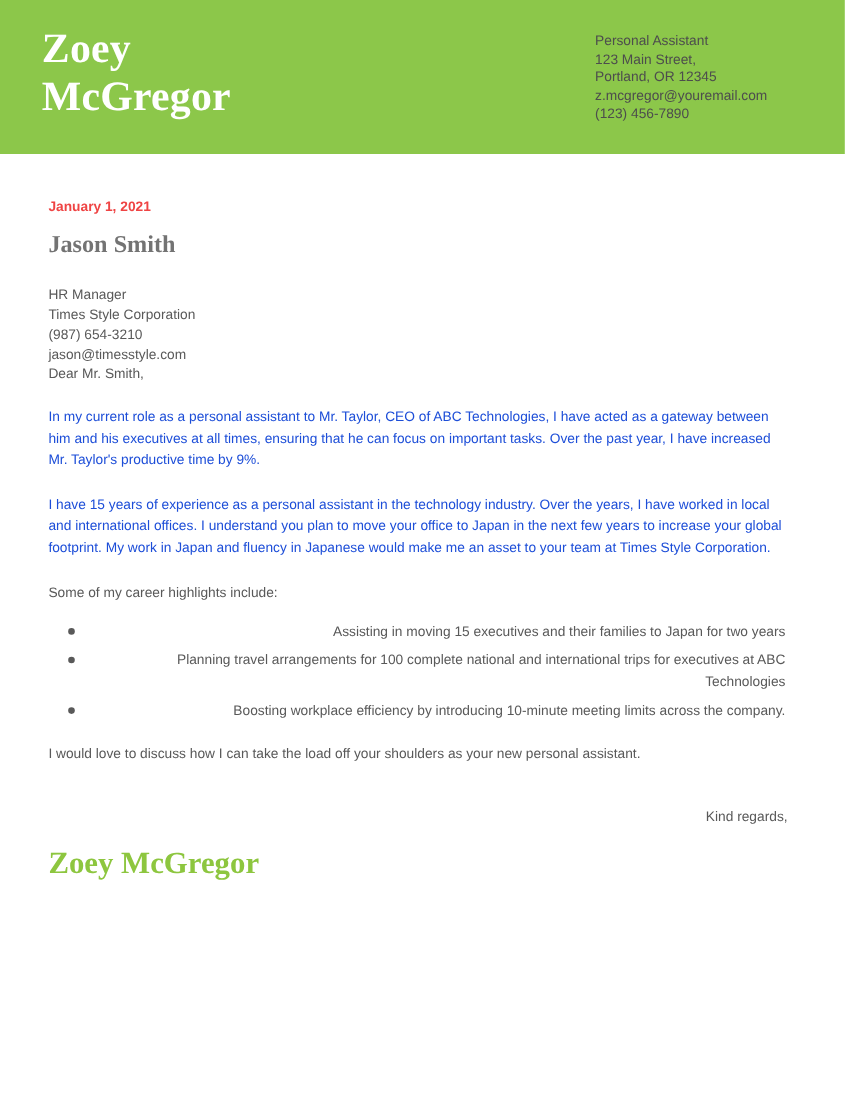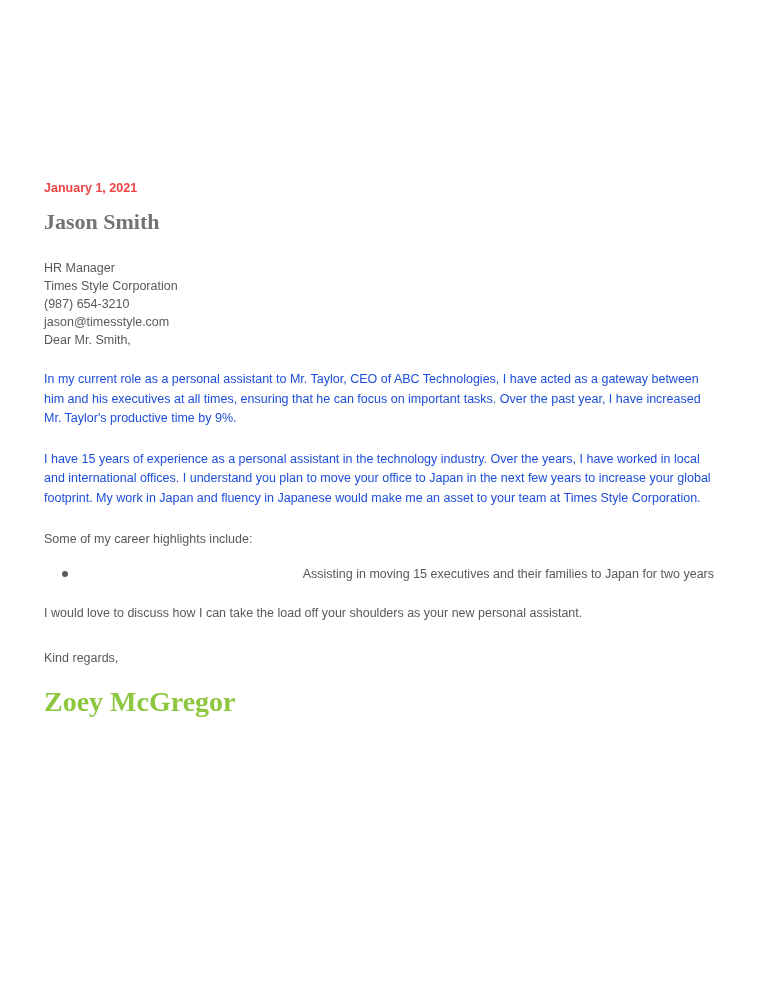--- a/index.html
+++ b/index.html
@@ -145,24 +145,25 @@
   }
 
   .closing-para {
     margin-top: 20px;
     font-size: 12.5px;
     line-height: 19.5px;
     color: #595959;
   }
 
   .sign-off {
-    margin-top: 26px;
+    margin-top: 38px;
     font-size: 12.5px;
     line-height: 19px;
     color: #595959;
+    text-align: right;
   }
 
   .signature-placeholder {
     margin-top: 19px;
     font-size: 12.5px;
     font-style: italic;
     line-height: 19px;
     color: #595959;
   }
 
@@ -173,20 +174,33 @@
     font-size: 28px;
     line-height: 26px;
     color: #8DC63F;
   }
 </style>
 </head>
 <body>
 
 <div class="page">
 
+  <div class="header-band">
+    <div class="header-name">
+      <span class="name-line">Zoey</span>
+      <span class="name-line">McGregor</span>
+    </div>
+    <div class="header-contact">
+      <span class="contact-line">Personal Assistant</span>
+      <span class="contact-line">123 Main Street,</span>
+      <span class="contact-line">Portland, OR 12345</span>
+      <span class="contact-line">z.mcgregor@youremail.com</span>
+      <span class="contact-line">(123) 456-7890</span>
+    </div>
+  </div>
 
   <div class="body-area">
 
     <div class="date-line">January 1, 2021</div>
 
     <div class="recipient-name">Jason Smith</div>
 
     <div class="recipient-details">
       <span class="detail-line">HR Manager</span>
       <span class="detail-line">Times Style Corporation</span>
@@ -200,20 +214,28 @@
 
     <p class="para">I have 15 years of experience as a personal assistant in the technology industry. Over the years, I have worked in local and international offices. I understand you plan to move your office to Japan in the next few years to increase your global footprint. My work in Japan and fluency in Japanese would make me an asset to your team at Times Style Corporation.</p>
 
     <div class="intro-line">Some of my career highlights include:</div>
 
     <ul class="highlights">
       <li>
         <span class="bullet-dot"></span>
         <span>Assisting in moving 15 executives and their families to Japan for two years</span>
       </li>
+      <li>
+        <span class="bullet-dot"></span>
+        <span>Planning travel arrangements for 100 complete national and international trips for executives at ABC Technologies</span>
+      </li>
+      <li>
+        <span class="bullet-dot"></span>
+        <span>Boosting workplace efficiency by introducing 10-minute meeting limits across the company.</span>
+      </li>
     </ul>
 
     <div class="closing-para">I would love to discuss how I can take the load off your shoulders as your new personal assistant.</div>
 
     <div class="sign-off">Kind regards,</div>
 
 
     <div class="signature-name">Zoey McGregor</div>
 
   </div>

